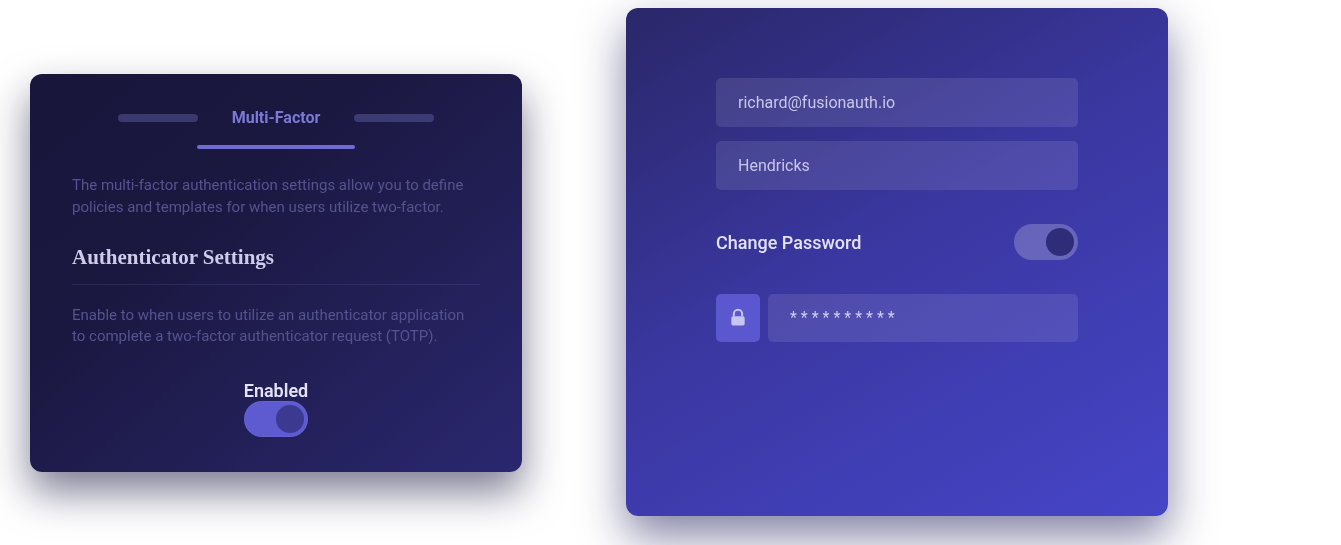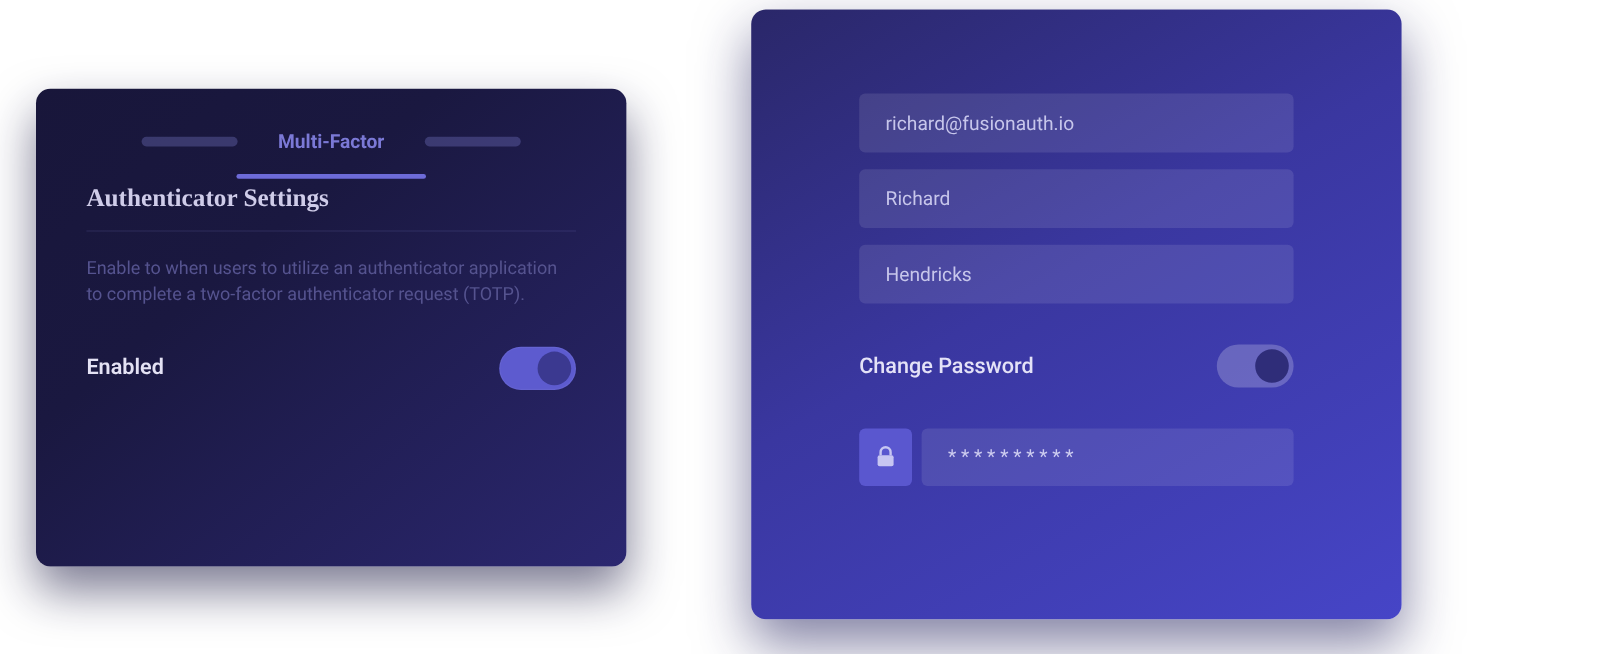--- a/index.html
+++ b/index.html
@@ -81,20 +81,21 @@
     font-size: 15px;
     line-height: 1.45;
     color: #55538f;
   }
 
   .row-toggle {
     margin-top: 32px;
     display: flex;
     align-items: center;
     justify-content: space-between;
+    flex-direction: column;
   }
   .row-toggle .label {
     font-size: 18px;
     font-weight: 600;
     color: #e4e2f4;
   }
 
   
   .toggle {
     width: 64px;
@@ -203,38 +204,38 @@
 <body>
 
 <div class="card-left">
   <div class="tabs">
     <div class="tab-dash"></div>
     <div class="tab-active-label">Multi-Factor</div>
     <div class="tab-dash"></div>
     <div class="tab-underline"></div>
   </div>
 
+  <p class="desc-text">The multi-factor authentication settings allow you to define policies and templates for when users utilize two-factor.</p>
 
   <h3 class="section-title">Authenticator Settings</h3>
 
   <div class="divider"></div>
 
   <p class="sub-desc">Enable to when users to utilize an authenticator application to complete a two-factor authenticator request (TOTP).</p>
 
   <div class="row-toggle">
     <span class="label">Enabled</span>
     <div class="toggle">
       <div class="knob"></div>
     </div>
   </div>
 </div>
 
 <div class="card-right">
   <div class="input-field">richard@fusionauth.io</div>
-  <div class="input-field">Richard</div>
   <div class="input-field">Hendricks</div>
 
   <div class="row-cp">
     <span class="label">Change Password</span>
     <div class="toggle2">
       <div class="knob"></div>
     </div>
   </div>
 
   <div class="pw-row">

